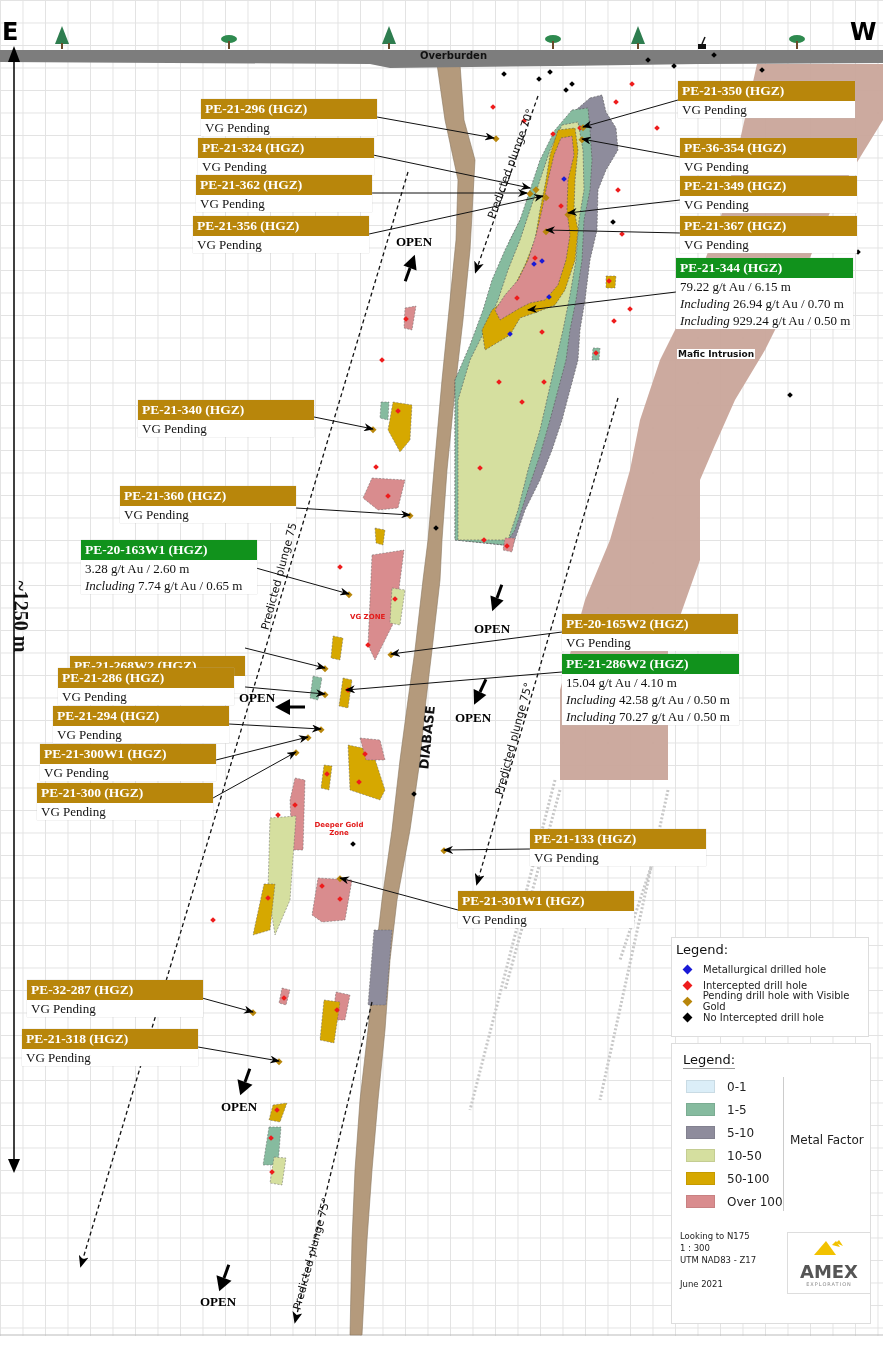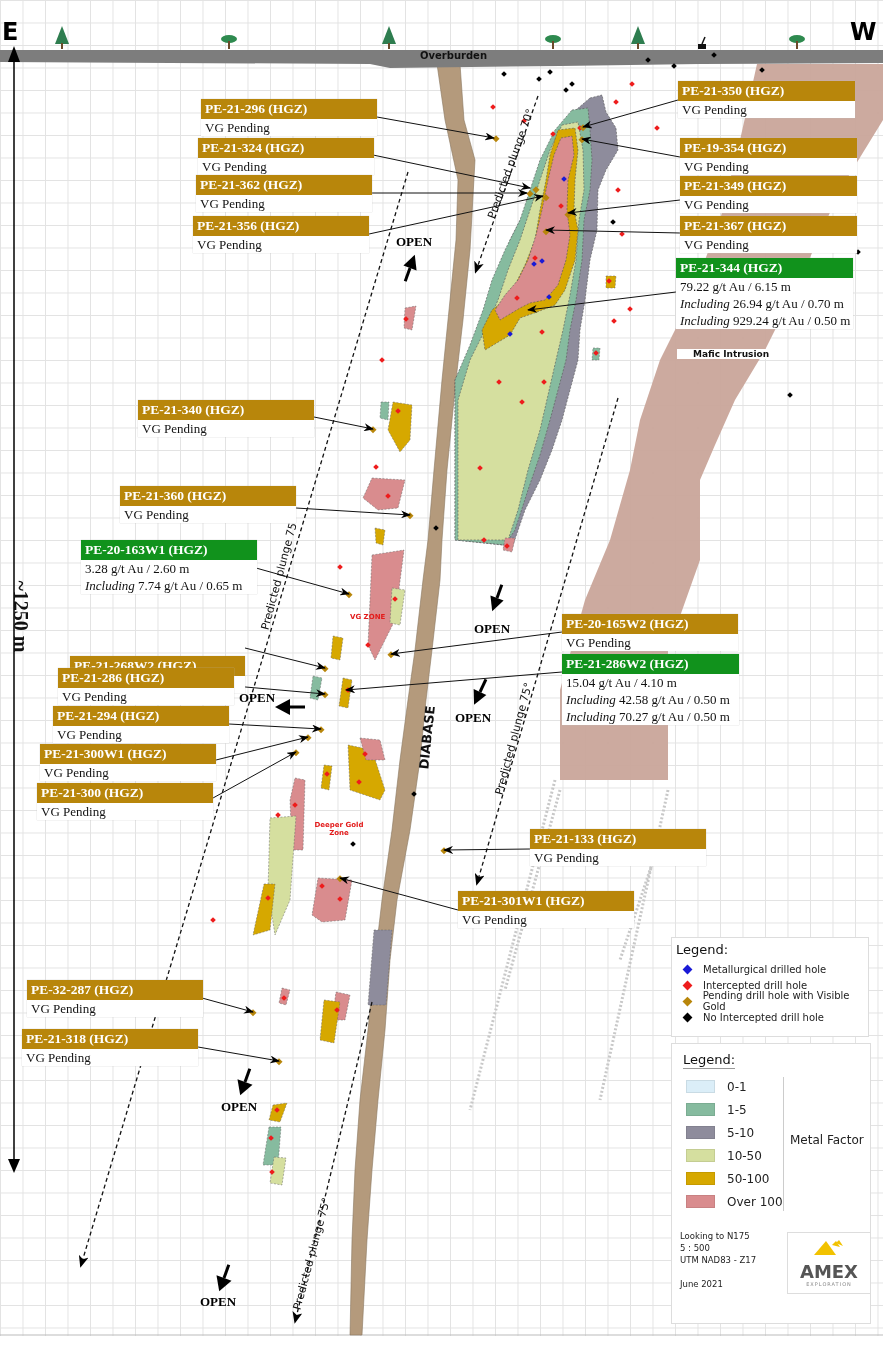--- a/index.html
+++ b/index.html
@@ -303,21 +303,21 @@
   </g>
 </svg>
 
 <div class="label-ew" style="left:2px;top:18px;">E</div>
 <div class="label-ew" style="left:850px;top:18px;">W</div>
 <div class="small-lbl" style="left:420px;top:50px;font-size:10px;font-weight:bold;color:#111;">Overburden</div>
 
 <div class="small-lbl" style="left:-30px;top:605px;width:100px;text-align:center;transform:rotate(90deg);font-family:'Liberation Serif',serif;font-weight:bold;font-size:20px;color:#111;">~1250 m</div>
 
 <div class="small-lbl" style="left:392px;top:730px;width:70px;text-align:center;transform:rotate(-84deg);font-weight:bold;font-size:13px;color:#111;">DIABASE</div>
-<div class="small-lbl" style="left:677px;top:349px;font-size:9px;font-weight:bold;background:#fff;color:#111;padding:0 16px;">Mafic Intrusion</div>
+<div class="small-lbl" style="left:677px;top:349px;font-size:9px;font-weight:bold;background:#fff;color:#111;padding:0 1px;">Mafic Intrusion</div>
 <div class="small-lbl" style="left:350px;top:613px;font-size:7px;font-weight:bold;color:#e31b1b;">VG ZONE</div>
 <div class="small-lbl" style="left:314px;top:821px;font-size:7px;font-weight:bold;color:#e31b1b;text-align:center;width:50px;">
   <div>Deeper Gold</div>
   <div>Zone</div>
 </div>
 
 <div class="small-lbl" style="left:455px;top:160px;width:110px;transform:rotate(-70deg);font-size:11px;color:#111;white-space:nowrap;">Predicted plunge 70°</div>
 <div class="small-lbl" style="left:224px;top:570px;width:110px;transform:rotate(-75deg);font-size:11px;color:#111;white-space:nowrap;">Predicted plunge 75°</div>
 <div class="small-lbl" style="left:458px;top:735px;width:110px;transform:rotate(-75deg);font-size:11px;color:#111;white-space:nowrap;">Predicted plunge 75°</div>
 <div class="small-lbl" style="left:256px;top:1250px;width:110px;transform:rotate(-75deg);font-size:11px;color:#111;white-space:nowrap;">Predicted plunge 75°</div>
@@ -343,21 +343,21 @@
 </div>
 <div class="callout" style="left:193px;top:216px;width:176px;">
   <div class="hd gold">PE-21-356 (HGZ)</div>
   <div class="ln">VG Pending</div>
 </div>
 <div class="callout" style="left:678px;top:81px;width:177px;">
   <div class="hd gold">PE-21-350 (HGZ)</div>
   <div class="ln">VG Pending</div>
 </div>
 <div class="callout" style="left:680px;top:138px;width:177px;">
-  <div class="hd gold">PE-19-354 (HGZ)</div>
+  <div class="hd gold">PE-36-354 (HGZ)</div>
   <div class="ln">VG Pending</div>
 </div>
 <div class="callout" style="left:680px;top:176px;width:177px;">
   <div class="hd gold">PE-21-349 (HGZ)</div>
   <div class="ln">VG Pending</div>
 </div>
 <div class="callout" style="left:680px;top:216px;width:177px;">
   <div class="hd gold">PE-21-367 (HGZ)</div>
   <div class="ln">VG Pending</div>
 </div>
@@ -474,21 +474,21 @@
         <span class="swatch" style="background:#d98c8e;"></span>
         <span>Over 100</span>
       </div>
     <div style="position:absolute;left:111px;top:2px;width:1px;height:134px;background:#ccc;"></div>
     <div style="position:absolute;left:118px;top:58px;font-size:12px;color:#222;">Metal Factor</div>
   </div>
 
   
   <div style="position:absolute;left:8px;top:186px;font-size:8.5px;color:#222;line-height:12px;">
     <div>Looking to N175</div>
-    <div>5 : 500</div>
+    <div>1 : 300</div>
     <div>UTM NAD83 - Z17</div>
     <div style="margin-top:12px;">June 2021</div>
   </div>
   <div style="position:absolute;left:115px;top:188px;width:82px;height:60px;border:1px solid #ddd;background:#fff;">
     <svg width="82" height="26" viewBox="0 0 82 26">
       <path d="M26,22 L38,8 L48,22 Z" fill="#f2c200"></path>
       <path d="M44,12 L48,8 L52,14 Z" fill="#f2c200"></path>
       <path d="M48,10 L51,7 L55,13 Z" fill="#f2c200"></path>
     </svg>
     <div style="text-align:center;font-weight:bold;font-size:18px;color:#555;line-height:18px;">AMEX</div>

